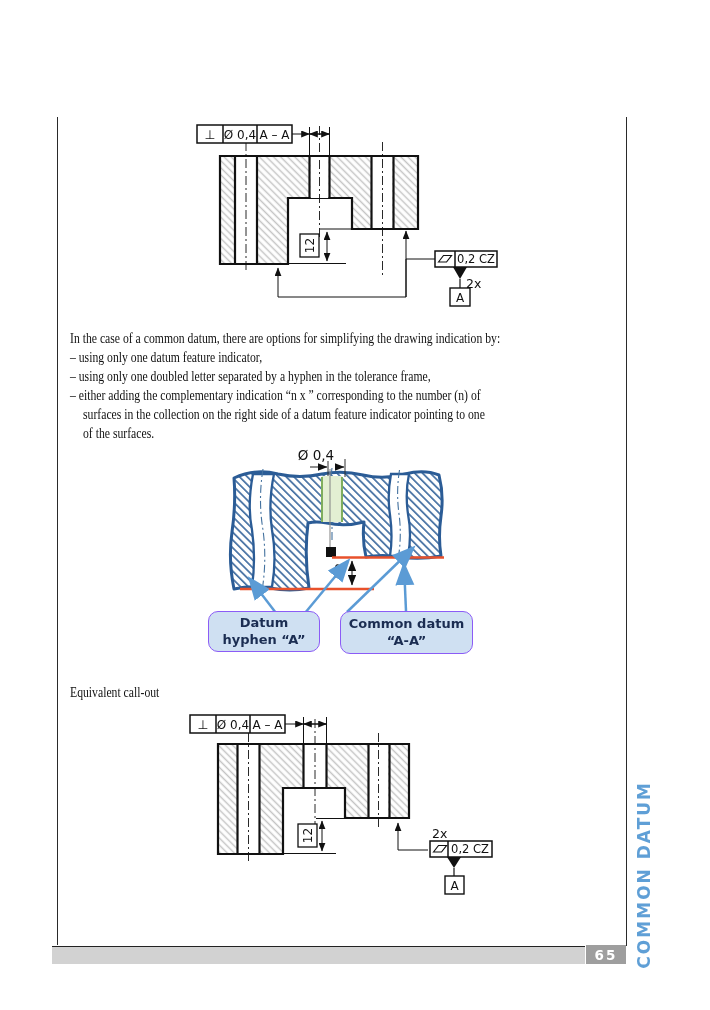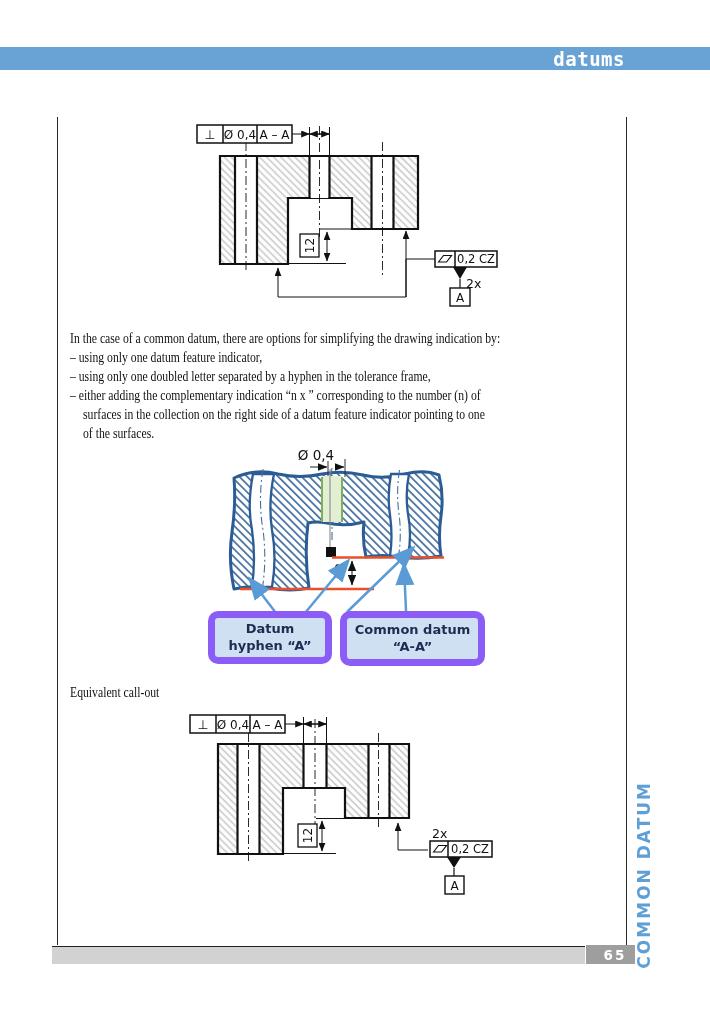--- a/index.html
+++ b/index.html
@@ -6,41 +6,38 @@
   .page{position:relative;width:710px;height:1010px;background:#fff;overflow:hidden;
         font-family:"DejaVu Sans",sans-serif;}
   .header-bar{position:absolute;left:0;top:47px;width:710px;height:23px;background:#69a3d5;}
   .header-title{position:absolute;right:85px;top:1px;color:#fff;
         font-family:"DejaVu Sans Mono",monospace;font-size:19px;font-weight:bold;letter-spacing:.5px;}
   .border-left{position:absolute;left:57px;top:117px;width:1px;height:828px;background:#2a2a2a;}
   .border-right{position:absolute;left:626px;top:117px;width:1px;height:829px;background:#2a2a2a;}
   .svg-layer{position:absolute;left:0;top:0;}
   .serif-line{position:absolute;font-family:"Liberation Serif","DejaVu Serif",serif;
         font-size:15px;color:#111;white-space:nowrap;transform:scaleX(.78);transform-origin:0 0;}
-  .bubble{position:absolute;background:#cfe0f2;border:7px solid #8b5cf6;border-radius:10px;
+  .bubble{position:absolute;background:#cfe0f2;border:1px solid #8b5cf6;border-radius:10px;
         display:flex;flex-direction:column;align-items:center;justify-content:center;
         font-size:13px;font-weight:bold;color:#1b2d52;line-height:1.3;text-align:center;}
   .vside{position:absolute;left:634px;top:781px;transform-origin:left top;
         transform:rotate(-90deg) translateX(-100%);white-space:nowrap;
         color:#5f9fd6;font-size:17px;font-weight:bold;letter-spacing:2px;}
   .footer-bar{position:absolute;left:52px;top:946px;width:533px;height:17px;background:#d2d2d2;
         border-top:1.5px solid #222;}
   .footer-page{position:absolute;left:586px;top:945px;width:40px;height:19px;background:#9e9e9e;
         color:#fff;font-size:13.5px;font-weight:bold;letter-spacing:2px;
-        display:flex;align-items:center;justify-content:center;padding-left:9px;}
+        display:flex;align-items:center;justify-content:center;}
   svg text{font-family:"DejaVu Sans",sans-serif;fill:#111;}
 </style>
 </head>
 <body>
 
 <div class="page">
 
-  <div class="header-bar">
-    <div class="header-title">datums</div>
-  </div>
 
   <div class="border-left"></div>
   <div class="border-right"></div>
 
   <svg class="svg-layer" width="710" height="1010" viewBox="0 0 710 1010">
     <defs>
       <pattern id="hg" patternUnits="userSpaceOnUse" width="5" height="5" patternTransform="rotate(-45)">
         <line x1="2.5" y1="0" x2="2.5" y2="5" stroke="#c4c4c4" stroke-width="1.5"></line>
       </pattern>
       <pattern id="hb" patternUnits="userSpaceOnUse" width="5.5" height="5.5" patternTransform="rotate(-45)">

